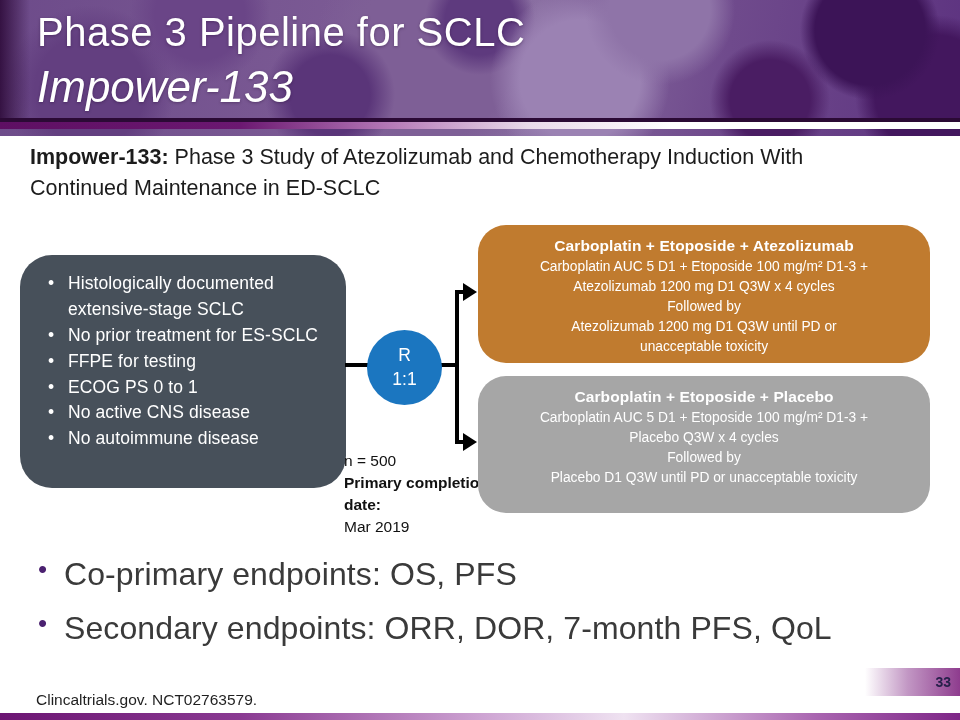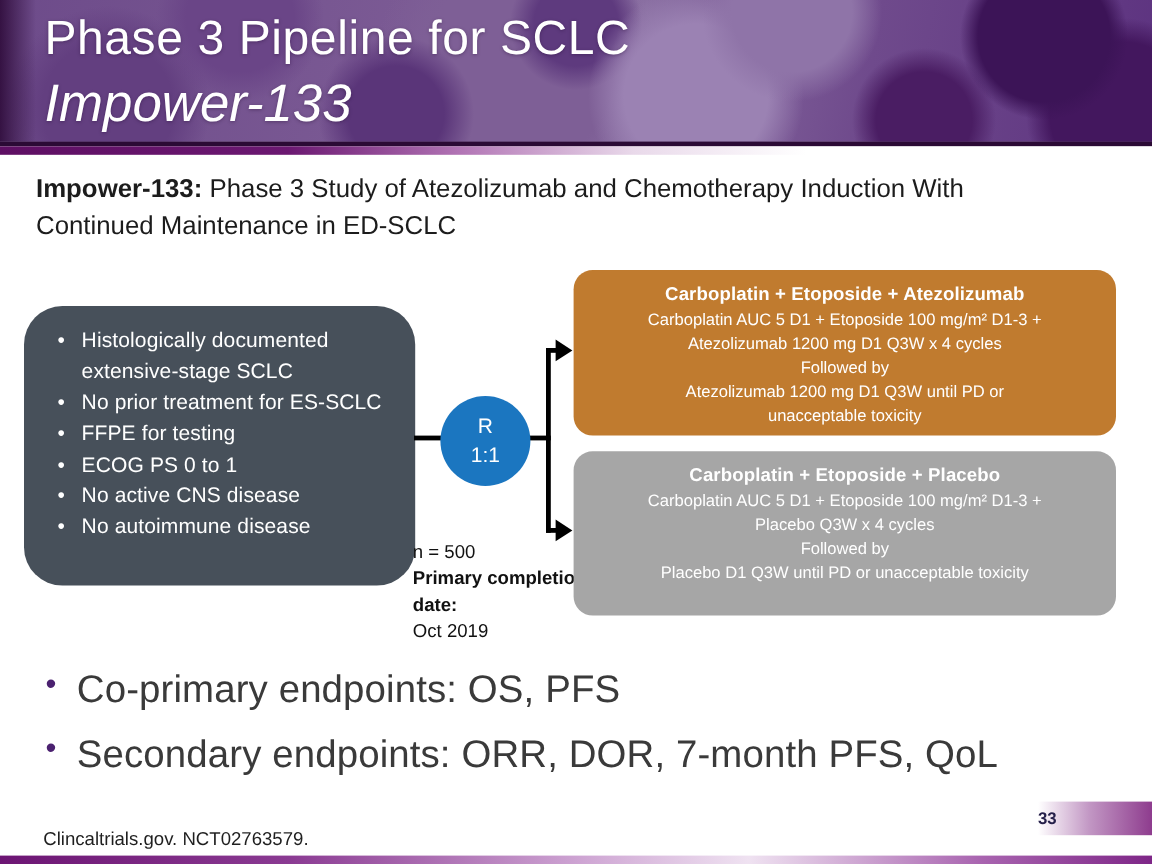--- a/index.html
+++ b/index.html
@@ -8,21 +8,21 @@
     position: relative;
     width: 960px; height: 720px;
     background: #ffffff;
     overflow: hidden;
     font-family: "Liberation Sans", sans-serif;
     margin: 0 auto;
   }
 
   
   .header {
-    position: absolute; left: 0; top: 0; width: 960px; height: 118px;
+    position: absolute; left: 0; top: 0; width: 960px; height: 136px;
     background-color: #77568f;
     background-image:
       radial-gradient(circle 70px at 870px 30px, #3c1457 0 55px, transparent 70px),
       radial-gradient(circle 80px at 935px 95px, #43175e 0 60px, transparent 80px),
       radial-gradient(circle 60px at 770px 100px, #4a1d63 0 40px, transparent 60px),
       radial-gradient(circle 75px at 660px 10px, #8f74a8 0 50px, transparent 75px),
       radial-gradient(circle 90px at 580px 80px, #9b82b3 0 60px, transparent 90px),
       radial-gradient(circle 55px at 480px 20px, #5e3a7e 0 35px, transparent 55px),
       radial-gradient(circle 65px at 330px 95px, #5a3579 0 40px, transparent 65px),
       radial-gradient(circle 70px at 200px 15px, #6a4587 0 45px, transparent 70px),
@@ -103,21 +103,21 @@
 
   .n-block {
     position: absolute; left: 344px; top: 450px; width: 150px;
     font-size: 15.5px; color: #111111; line-height: 1.42;
   }
   .n-block .bold { font-weight: 700; }
 
   
   .arm {
     position: absolute; left: 478px; width: 452px;
-    border-radius: 16px; color: #ffffff; text-align: center;
+    border-radius: 28px; color: #ffffff; text-align: center;
     padding: 12px 20px 10px 20px;
   }
   .arm-atezolizumab { top: 225px; height: 138px; background: #c07b2f; }
   .arm-placebo      { top: 376px; height: 137px; background: #a6a6a6; padding-top: 12px; }
   .arm-title { font-size: 15.5px; font-weight: 700; margin-bottom: 2px; letter-spacing: 0.1px; }
   .arm-line  { font-size: 13.8px; line-height: 1.45; }
 
   
   .endpoints { position: absolute; left: 38px; top: 556px; width: 880px; list-style: none; }
   .endpoints li {
@@ -131,21 +131,21 @@
   }
 
   
   .citation {
     position: absolute; left: 36px; top: 691px;
     font-size: 15.5px; color: #1f1f1f;
   }
   .page-box {
     position: absolute; left: 865px; top: 668px; width: 95px; height: 28px;
     background: linear-gradient(to right, #ffffff 0%, #c297c4 45%, #8e3c8e 100%);
-    display: flex; align-items: center; 
+    display: flex; align-items: center; justify-content: flex-end;
     padding-right: 9px;
   }
   .page-num { font-size: 14px; font-weight: 700; color: #26204a; }
   .bottom-bar {
     position: absolute; left: 0; bottom: 0; width: 960px; height: 7px;
     background: linear-gradient(to right, #6c1573 0%, #8a3a92 25%, #cda3d2 50%, #efe2f1 65%, #a965b0 85%, #7e2687 100%);
   }
 </style>
 </head>
 <body>
@@ -185,21 +185,21 @@
   <div class="arrow-head arrow-bot"></div>
 
   <div class="rand-circle">
     <span>R</span>
     <span>1:1</span>
   </div>
 
   <div class="n-block">
     <div>n = 500</div>
     <div class="bold">Primary completion date:</div>
-    <div>Oct 2019</div>
+    <div>Mar 2019</div>
   </div>
 
   <div class="arm arm-atezolizumab">
     <div class="arm-title">Carboplatin + Etoposide + Atezolizumab</div>
     <div class="arm-line">Carboplatin AUC 5 D1 + Etoposide 100 mg/m² D1-3 +</div>
     <div class="arm-line">Atezolizumab 1200 mg D1 Q3W x 4 cycles</div>
     <div class="arm-line">Followed by</div>
     <div class="arm-line">Atezolizumab 1200 mg D1 Q3W until PD or</div>
     <div class="arm-line">unacceptable toxicity</div>
   </div>

